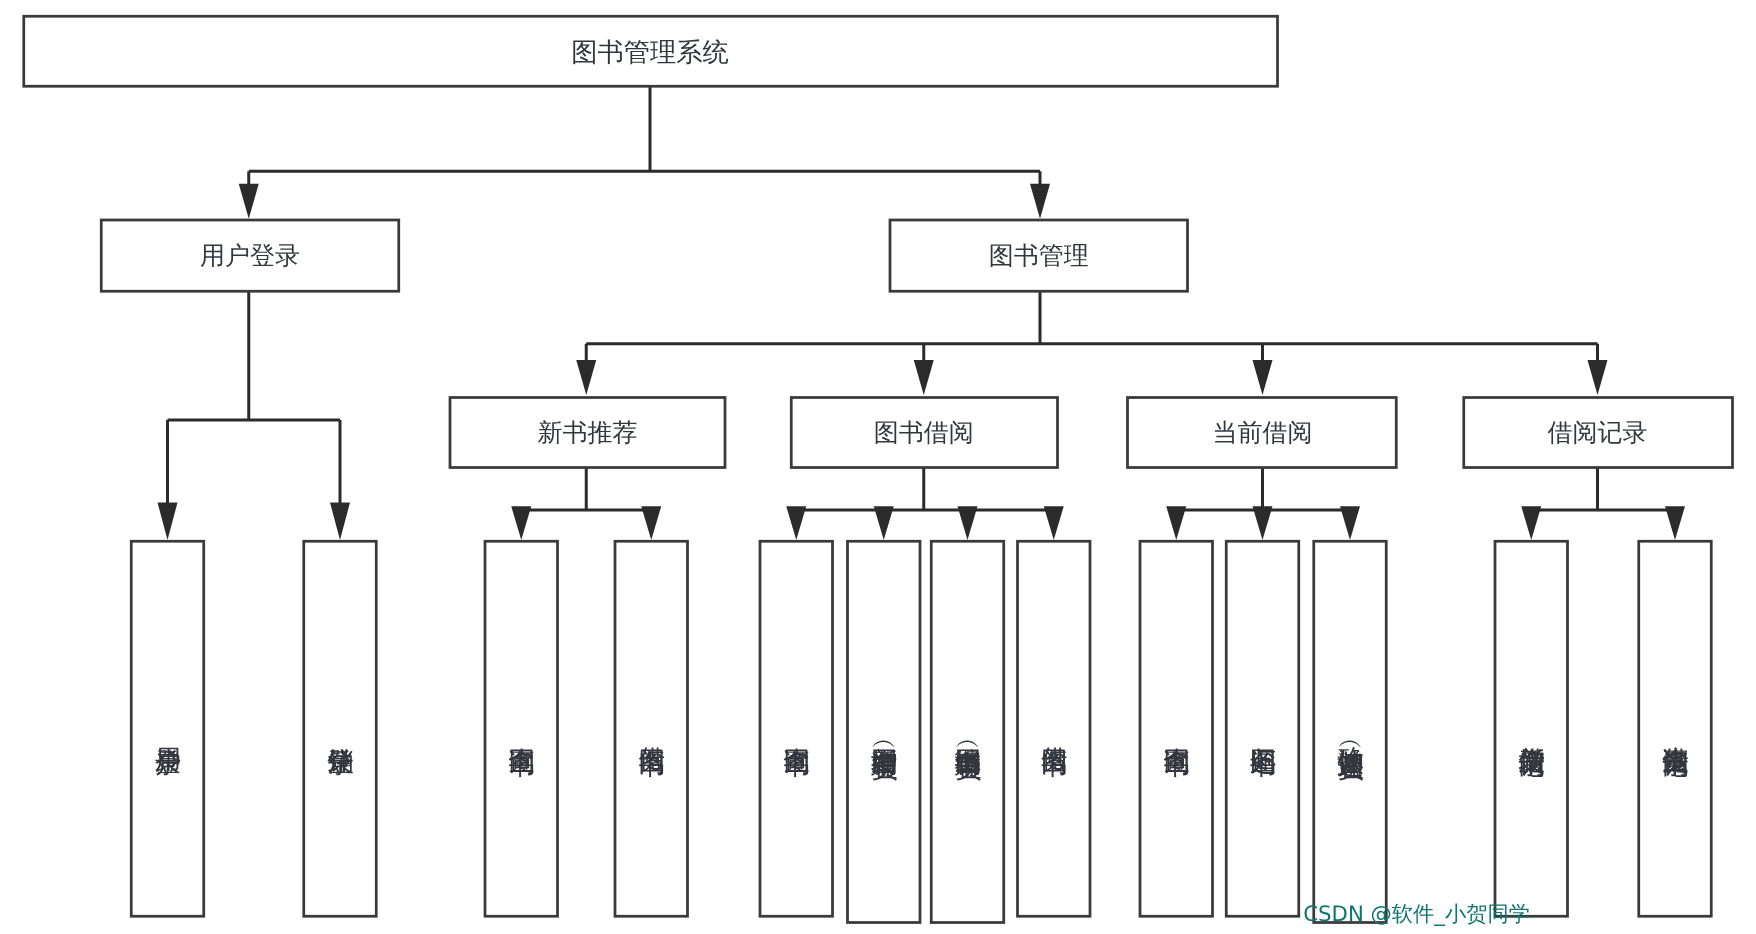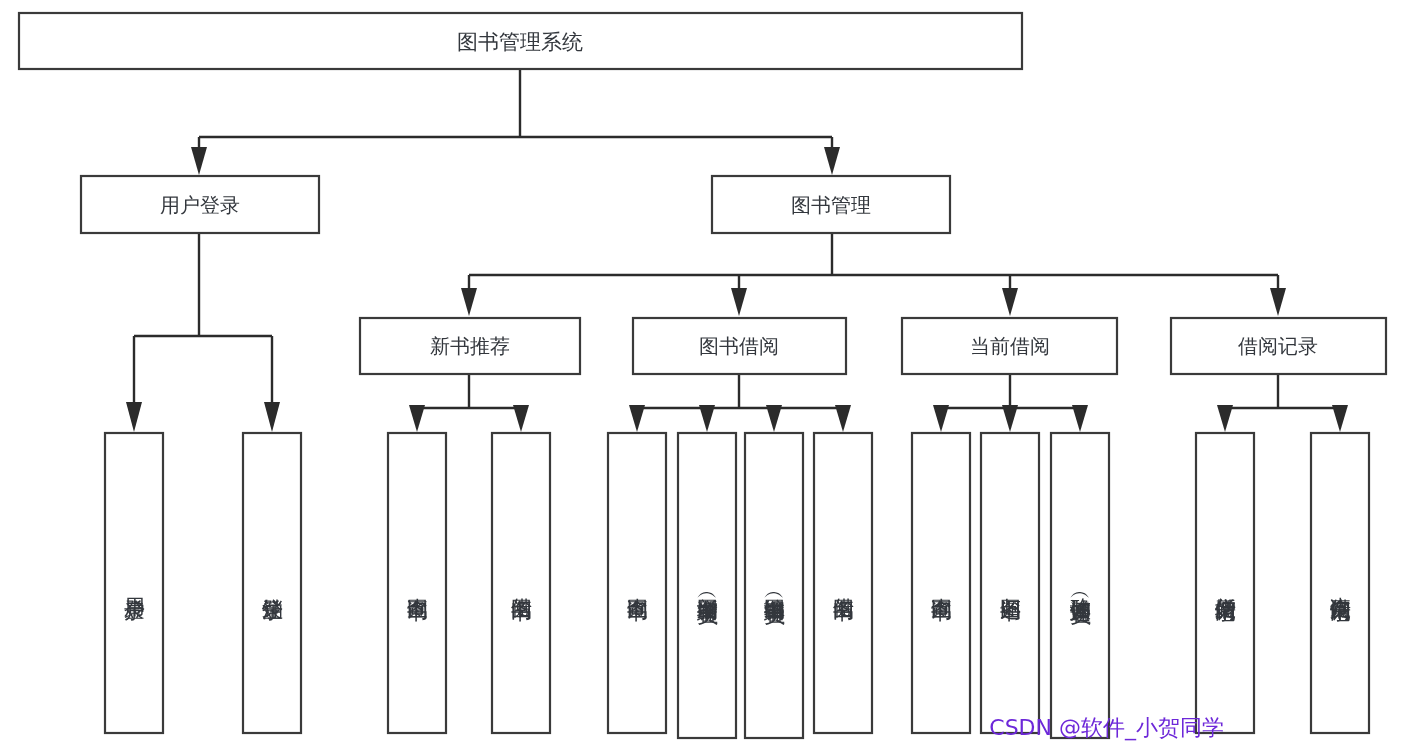--- a/index.html
+++ b/index.html
@@ -70,22 +70,22 @@
     display: flex;
     align-items: center;
     justify-content: center;
     pointer-events: none;
   }
   .watermark {
     position: absolute;
     right: 8px;
     bottom: 4px;
     font-family: "DejaVu Sans", "Liberation Sans", sans-serif;
-    font-size: 22px;
-    color: #6d28d9;
+    font-size: 17px;
+    color: #0f766e;
     white-space: nowrap;
   }
 </style>
 </head>
 <body>
 
 <div id="diagram-root">
 
   <svg class="diagram-canvas" viewBox="0 0 1405 747">
 

